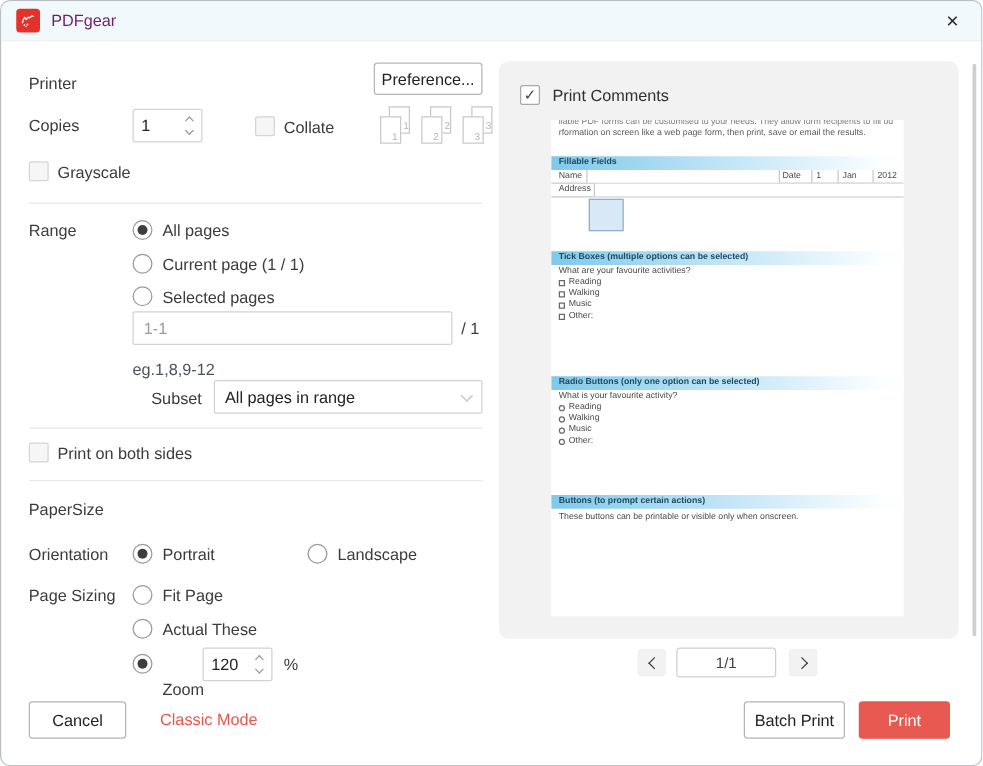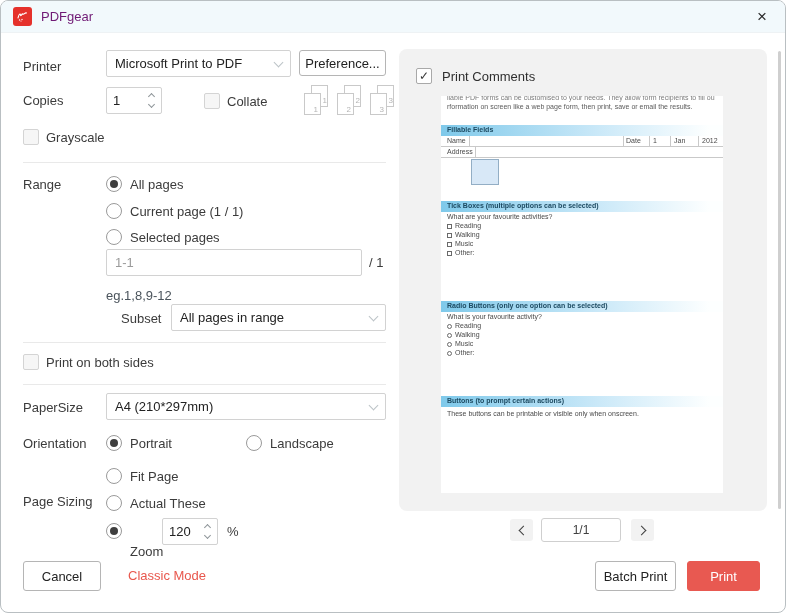--- a/index.html
+++ b/index.html
@@ -142,24 +142,20 @@
         <circle cx="3.5" cy="10" r="0.7" fill="#fff"></circle>
           <circle cx="6" cy="9.5" r="0.7" fill="#fff"></circle>
           <circle cx="5" cy="11" r="0.6" fill="#fff"></circle>
       </svg>
     </div>
     <span class="win-title">PDFgear</span>
     <span class="close-btn">×</span>
   </div>
 
   <span class="lbl" style="left:22px; top:58px;">Printer</span>
-  <div class="dropdown" style="left:105px; top:49px; width:185px; height:27px;">
-    <span>Microsoft Print to PDF</span>
-    <i class="chev"></i>
-  </div>
   <button class="btn" style="left:298px; top:49px; width:87px; height:26px;">Preference...</button>
 
   <span class="lbl" style="left:22px; top:92px;">Copies</span>
   <div class="spinbox" style="left:105px; top:86px; width:56px; height:27px;">
     <input value="1" style="">
     <span class="spin-arrows">
         <i class="up"></i>
         <i class="down"></i>
       </span>
   </div>
@@ -216,32 +212,28 @@
   </div>
 
   <div class="divider" style="top:341px;"></div>
 
   <span class="checkbox" style="left:22px; top:353px;"></span>
   <span class="lbl" style="left:45px; top:354px;">Print on both sides</span>
 
   <div class="divider" style="top:383px;"></div>
 
   <span class="lbl" style="left:22px; top:399px;">PaperSize</span>
-  <div class="dropdown" style="left:105px; top:392px; width:280px; height:27px;">
-    <span>A4 (210*297mm)</span>
-    <i class="chev"></i>
-  </div>
 
   <span class="lbl" style="left:22px; top:435px;">Orientation</span>
   <span class="radio sel" style="left:105px; top:434px;"></span>
   <span class="lbl" style="left:129px; top:435px;">Portrait</span>
   <span class="radio" style="left:245px; top:434px;"></span>
   <span class="lbl" style="left:269px; top:435px;">Landscape</span>
 
-  <span class="lbl" style="left:22px; top:468px;margin-top:25px;">Page Sizing</span>
+  <span class="lbl" style="left:22px; top:468px;">Page Sizing</span>
   <span class="radio" style="left:105px; top:467px;"></span>
   <span class="lbl" style="left:129px; top:468px;">Fit Page</span>
   <span class="radio" style="left:105px; top:494px;"></span>
   <span class="lbl" style="left:129px; top:495px;">Actual These</span>
   <span class="radio sel" style="left:105px; top:522px;"></span>
   <span class="lbl" style="left:129px; top:523px;margin-top:20px;">Zoom</span>
   <div class="spinbox" style="left:161px; top:517px; width:56px; height:27px;">
     <input value="120" style="">
     <span class="spin-arrows">
         <i class="up"></i>

